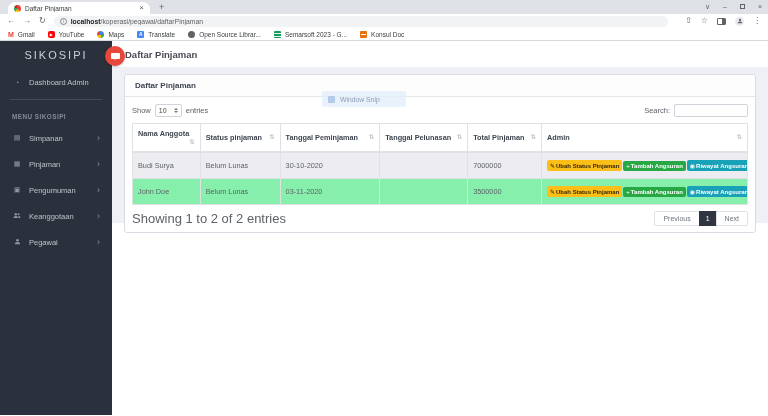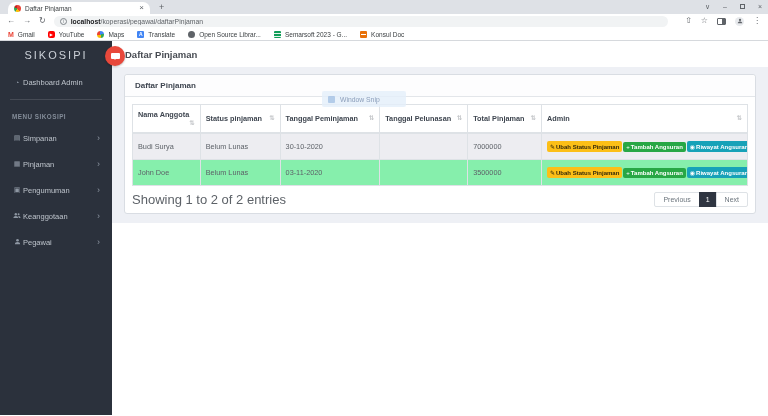--- a/index.html
+++ b/index.html
@@ -45,21 +45,21 @@
   .ico-osl { border-radius:50%; background:#5f6368; }
   .ico-sheets { background:repeating-linear-gradient(#0f9d58 0 2px,#e6f4ea 2px 3px); background-color:#0f9d58; }
   .ico-konsul { background:#e8710a; position:relative; }
   .ico-konsul::after { content:""; position:absolute; left:1px; right:1px; top:3px; height:1px; background:#fff; }
 
   
   .app { position:relative; height:374px; display:flex; }
   .sidebar { width:112px; flex-shrink:0; background:#2b313c; }
   .brand { height:28px; display:flex; align-items:center; justify-content:center;
            font-size:11px; letter-spacing:2px; color:#ccd1d8;text-align:right; }
-  .side-item { display:flex; align-items:center; gap:1px; padding:0 12px; height:26px;
+  .side-item { display:flex; align-items:center; gap:7px; padding:0 12px; height:26px;
                font-size:7.5px; color:#bdc3cb; cursor:default; }
   .side-ico { width:10px; text-align:center; color:#8e97a3; font-size:7px; flex-shrink:0; }
   .chev { margin-left:auto; color:#8e97a3; font-size:9px; line-height:9px; }
   .side-divider { height:1px; background:rgba(255,255,255,.13); margin:4px 10px; }
   .menu-heading { padding:9px 12px 5px; font-size:6.3px; font-weight:bold; letter-spacing:.5px; color:#848d99; }
 
   .red-toggle { position:absolute; left:105px; top:5px; width:20px; height:20px; border-radius:50%;
                 background:#e8483b; z-index:30; display:flex; align-items:center; justify-content:center;
                 box-shadow:0 1px 2px rgba(0,0,0,.25); }
   .bubble { width:9px; height:6px; background:#fff; border-radius:1px; position:relative; }
@@ -250,20 +250,37 @@
 
         <div class="snip">
           <span class="snip-ico"></span>
           <span class="snip-label">Window Snip</span>
         </div>
 
         <div class="card">
           <div class="card-header">Daftar Pinjaman</div>
           <div class="card-body">
 
+            <div class="controls">
+              <div class="length">
+                <span>Show</span>
+                <span class="length-select">
+                  <span>10</span>
+                  <span class="sel-caret">
+                      <i class="up"></i>
+                      <i class="dn"></i>
+                    </span>
+                </span>
+                <span>entries</span>
+              </div>
+              <div class="searchbox">
+                <span>Search:</span>
+                <input type="text" style="">
+              </div>
+            </div>
 
             <table>
               <colgroup>
                 <col style="width:11%">
                   <col style="width:13%">
                   <col style="width:16.2%">
                 <col style="width:14.3%">
                   <col style="width:12%">
                   <col>
               </colgroup>

